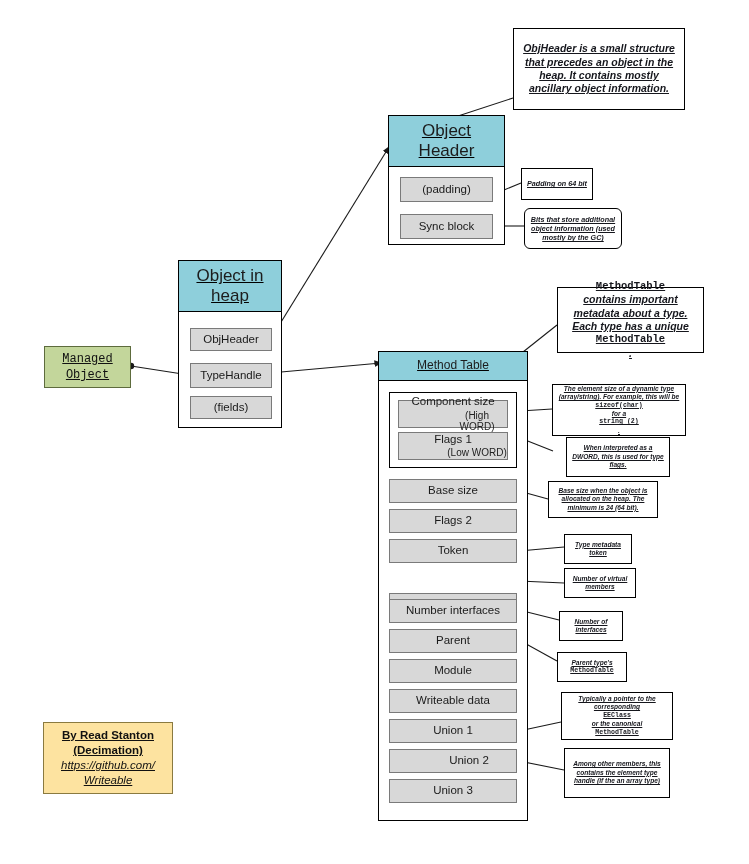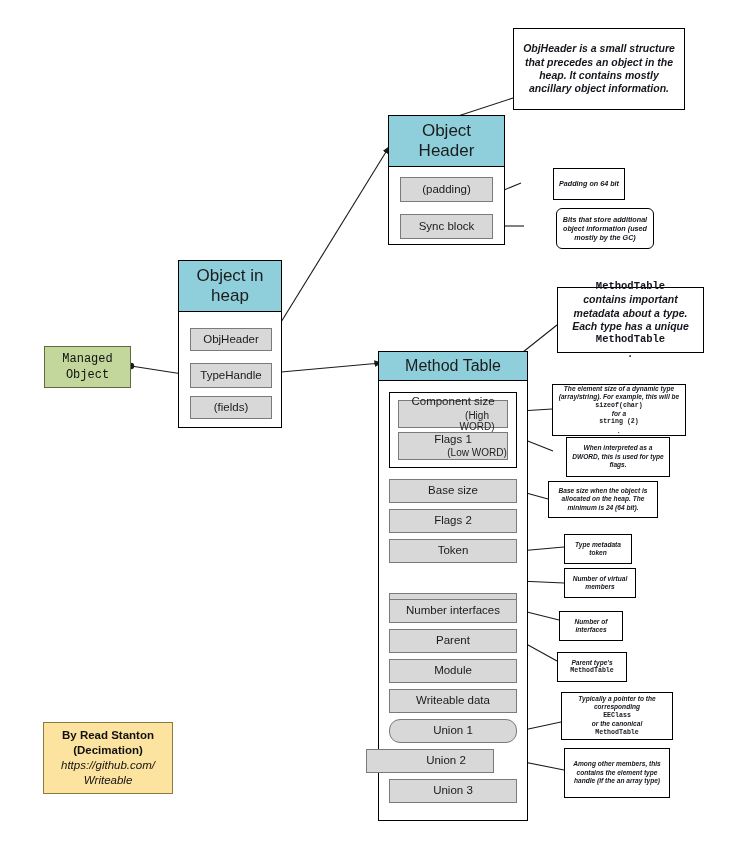--- a/index.html
+++ b/index.html
@@ -9,40 +9,40 @@
   }
   body {
     width: 749px;
     height: 864px;
     position: relative;
     font-family: "Liberation Sans", sans-serif;
     overflow: hidden;
   }
 
   
-  .node { position: absolute; box-sizing: border-box; }
+  .node { position: absolute; box-sizing: border-box; text-decoration: underline; }
 
   
   .container {
     border: 1.5px solid #000;
     background: #ffffff;
   }
   .container-title {
     background: #8ecfdb;
     border-bottom: 1.5px solid #000;
     text-align: center;
     color: #1c1c1c;
     font-size: 17px;
     line-height: 1.15;
     display: flex;
     align-items: center;
     justify-content: center;
     box-sizing: border-box;
   }
-  .container-title.small { font-size: 16px; }
+  .container-title.small { font-size: 12px; }
 
   
   .slot {
     position: absolute;
     box-sizing: border-box;
     background: #d8d8d8;
     border: 1.5px solid #7a7a7a;
     display: flex;
     flex-direction: column;
     align-items: center;
@@ -73,21 +73,21 @@
     color: #15161c;
     display: flex;
     align-items: center;
     justify-content: center;
     text-align: center;
     padding: 3px 5px;
     line-height: 1.28;
   }
   .note span { display: block; }
   .note.big   { font-size: 10.5px; }
-  .note.small { font-size: 7.2px; margin-left: 32px; }
+  .note.small { font-size: 7.2px; }
   .note.tiny  { font-size: 6.6px; }
   .mono {
     font-family: "Liberation Mono", monospace;
     font-style: normal;
     font-weight: bold;
   }
 
   
   .managed {
     background: #c3d69b;
@@ -260,24 +260,24 @@
 </div>
 <div class="slot" style="left:389px; top:629px; width:128px; height:24px;">
   <span>Parent</span>
 </div>
 <div class="slot" style="left:389px; top:659px; width:128px; height:24px;">
   <span>Module</span>
 </div>
 <div class="slot" style="left:389px; top:689px; width:128px; height:24px;">
   <span>Writeable data</span>
 </div>
-<div class="slot" style="left:389px; top:719px; width:128px; height:24px;border-radius:11px;">
+<div class="slot" style="left:389px; top:719px; width:128px; height:24px;">
   <span>Union 1</span>
 </div>
-<div class="slot" style="left:366px; top:749px; width:128px; height:24px;padding-left:32px;">
+<div class="slot" style="left:389px; top:749px; width:128px; height:24px;padding-left:32px;">
   <span>Union 2</span>
 </div>
 <div class="slot" style="left:389px; top:779px; width:128px; height:24px;">
   <span>Union 3</span>
 </div>
 
 <div class="node note tiny" style="left:552px; top:384px; width:134px; height:52px;">
   <span>
     <span>The element size of a dynamic type (array/string). For example, this will be </span>
       <span class="mono">sizeof(char)</span>

